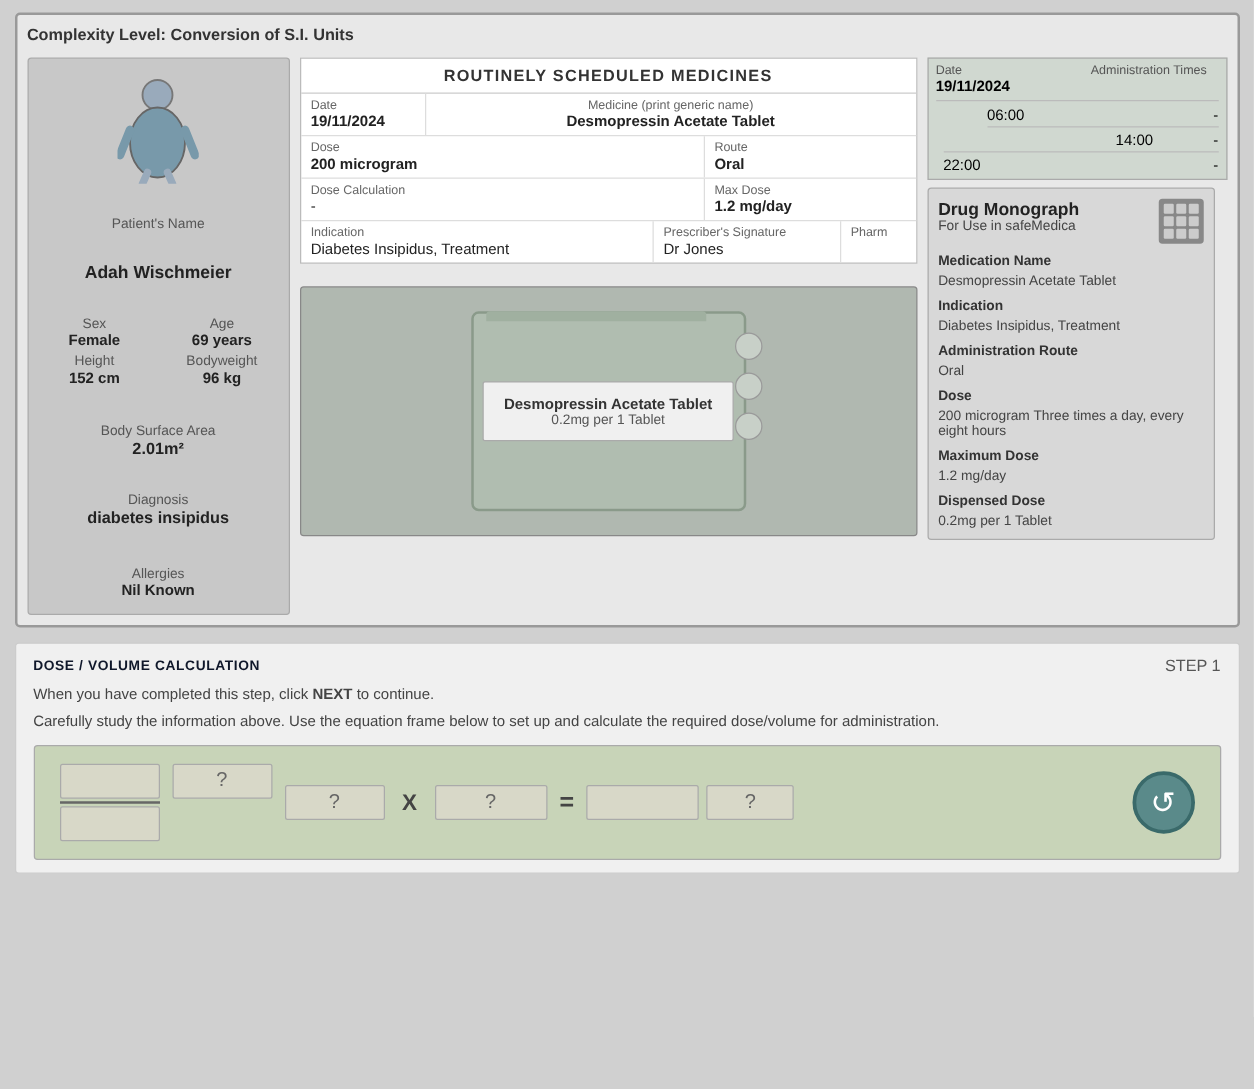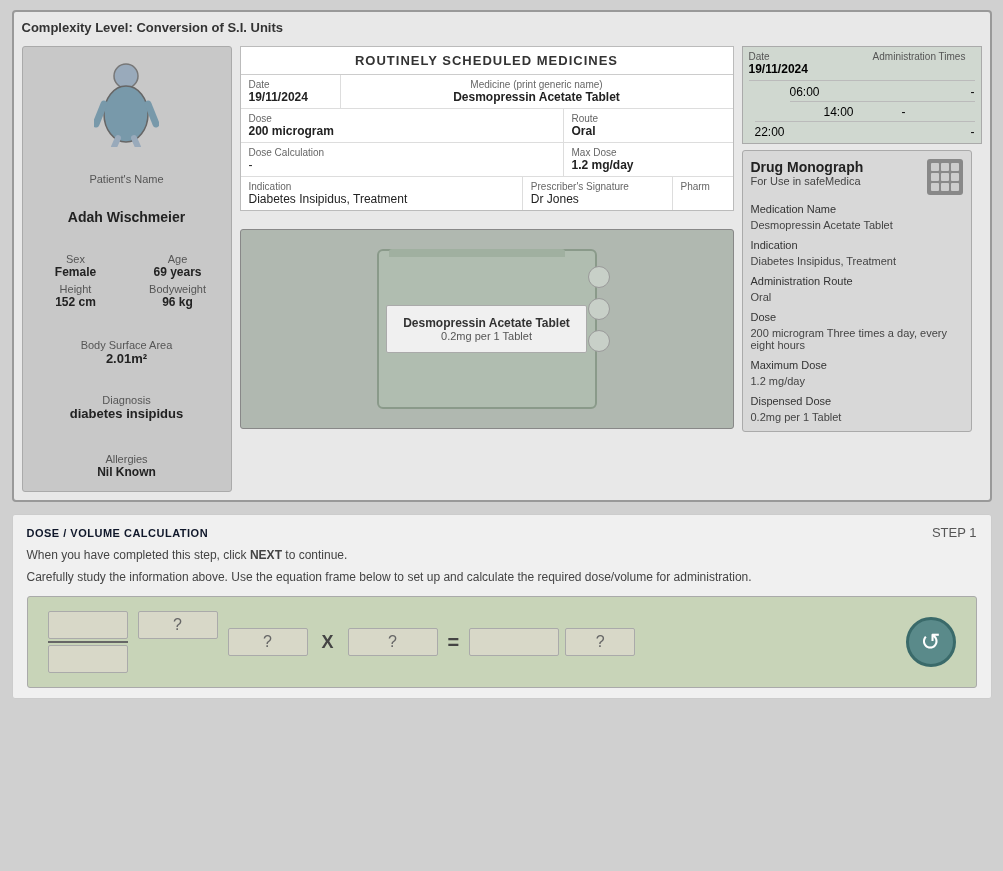--- a/index.html
+++ b/index.html
@@ -244,21 +244,21 @@
       height: 8px;
       background: #ccc;
       border-radius: 1px;
     }
     .monograph-subtitle {
       font-size: 11px;
       color: #444;
     }
     .monograph-section-label {
       font-size: 11px;
-      font-weight: normal;
+      font-weight: bold;
       color: #333;
       margin-top: 4px;
     }
     .monograph-section-value {
       font-size: 11px;
       color: #444;
       margin-left: 0;
     }
 
     
@@ -545,21 +545,21 @@
           </div>
           <div style="flex:1; text-align:center;">
             <div style="font-size:10px; color:#555;">Administration Times</div>
           </div>
         </div>
         <div style="display:flex; flex-direction:column; gap:3px; padding-left:6px;">
           <div style="display:flex; justify-content:space-between; align-items:center; font-size:12px; border-bottom:1px solid #bbb; padding-bottom:2px;margin-left:35px;">
             <span>06:00</span>
             <span>-</span>
           </div>
-          <div style="display:flex; justify-content:center; align-items:center; font-size:12px; border-bottom:1px solid #bbb; padding-bottom:2px;gap:48px;">
+          <div style="display:flex; justify-content:flex-end; align-items:center; font-size:12px; border-bottom:1px solid #bbb; padding-bottom:2px;gap:48px;">
             <span>14:00</span>
             <span>-</span>
           </div>
           <div style="display:flex; justify-content:space-between; align-items:center; font-size:12px;">
             <span>22:00</span>
             <span>-</span>
           </div>
         </div>
       </div>
 

